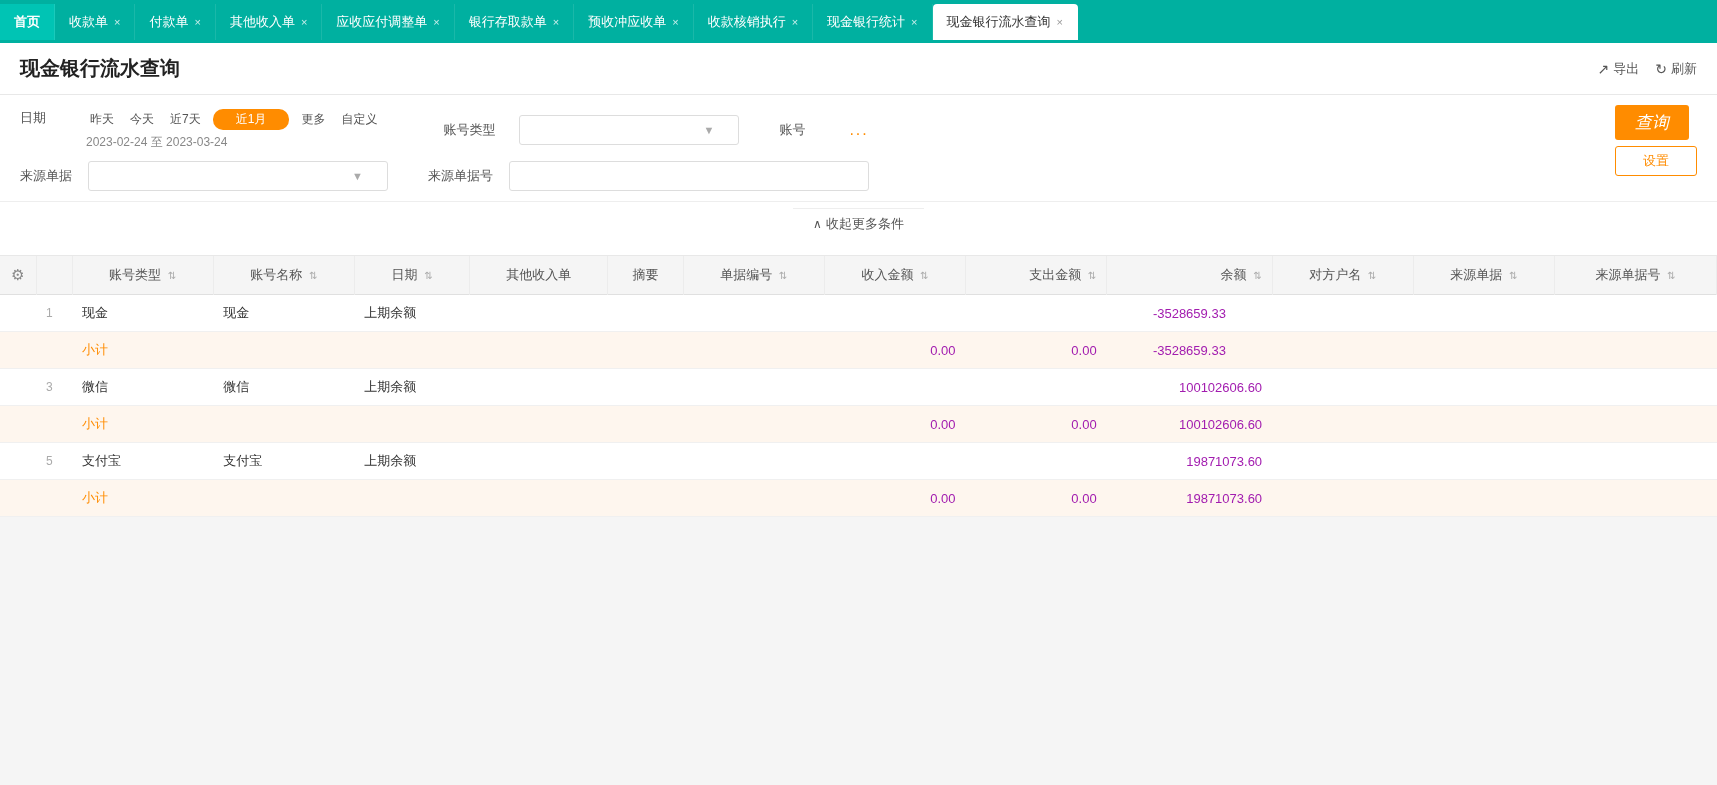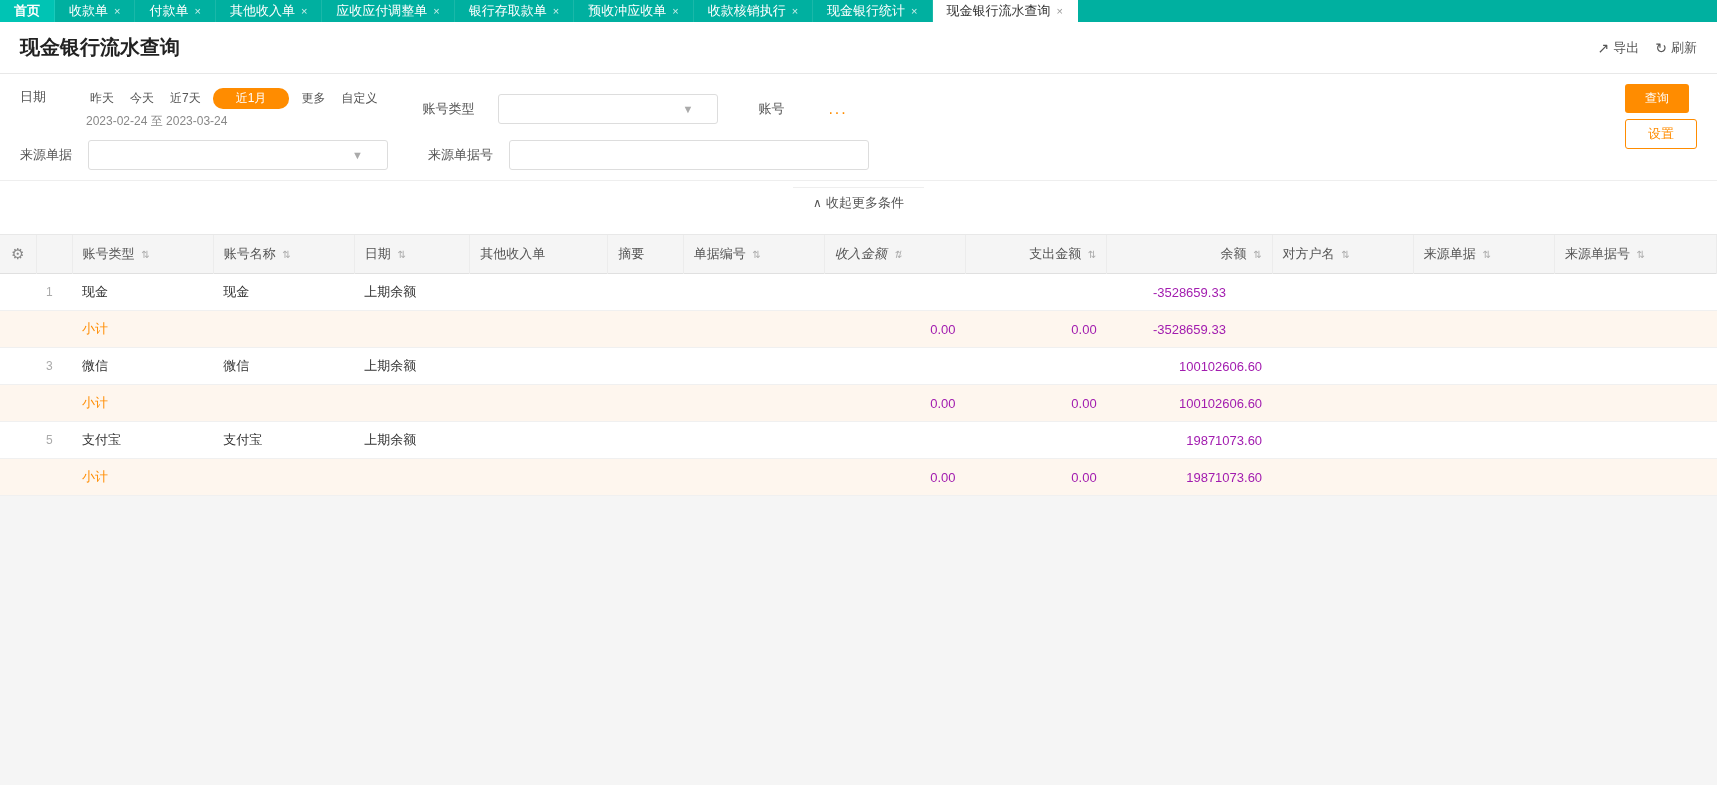--- a/index.html
+++ b/index.html
@@ -3,21 +3,21 @@
   <meta charset="utf-8">
   <style>
     * { box-sizing: border-box; margin: 0; padding: 0; font-family: 'Microsoft YaHei', Arial, sans-serif; }
     body { background: #f5f5f5; font-size: 13px; color: #333; }
 
     
     .top-nav {
       background: #00b0a0;
       display: flex;
       align-items: center;
-      height: 22px;
+      height: 43px;
       padding: 0 0;
       overflow: hidden;
     }
     .nav-item {
       display: flex;
       align-items: center;
       height: 36px;
       padding: 0 14px;
       color: #fff;
       cursor: pointer;
@@ -78,21 +78,21 @@
     .filter-label {
       color: #555;
       min-width: 50px;
       font-size: 13px;
       margin-right: 8px;
     }
     .date-options {
       display: flex;
       gap: 8px;
       align-items: center;
-      margin-right: 1px;
+      margin-right: 22px;
     }
     .date-btn {
       cursor: pointer;
       color: #555;
       font-size: 12px;
       padding: 1px 4px;
       border-radius: 2px;
     }
     .date-btn.active {
       background: #ff8c00;
@@ -140,22 +140,23 @@
       padding: 6px 20px;
       border-top: 1px solid #eee;
     }
     .query-btn {
       background: #ff8c00;
       color: #fff;
       border: none;
       border-radius: 3px;
       padding: 6px 20px;
       cursor: pointer;
-      font-size: 12px;
+      font-size: 17px;
       margin-right: 8px;
+      font-style: italic;
     }
     .setting-btn {
       background: #fff;
       color: #ff8c00;
       border: 1px solid #ff8c00;
       border-radius: 3px;
       padding: 5px 16px;
       cursor: pointer;
       font-size: 13px;
     }
@@ -176,21 +177,21 @@
       width: 100%;
       border-collapse: collapse;
       font-size: 13px;
     }
     thead tr {
       background: #f5f5f5;
       border-bottom: 1px solid #e0e0e0;
     }
     thead th {
       padding: 10px 10px;
-      text-align: left;
+      text-align: center;
       color: #555;
       font-weight: normal;
       white-space: nowrap;
       border-right: 1px solid #ececec;
     }
     thead th .sort-icon {
       display: inline-block;
       margin-left: 3px;
       color: #aaa;
       font-size: 10px;
@@ -357,21 +358,21 @@
         <th>
           <span>其他收入单</span>
         </th>
         <th>
           <span>摘要</span>
         </th>
         <th>
           <span>单据编号</span>
           <span class="sort-icon">⇅</span>
         </th>
-        <th style="text-align:left;font-style:italic;">
+        <th style="text-align:center;">
           <span>收入金额</span>
           <span class="sort-icon">⇅</span>
         </th>
         <th style="text-align:right;">
           <span>支出金额</span>
           <span class="sort-icon">⇅</span>
         </th>
         <th style="text-align:right;">
           <span>余额</span>
           <span class="sort-icon">⇅</span>

